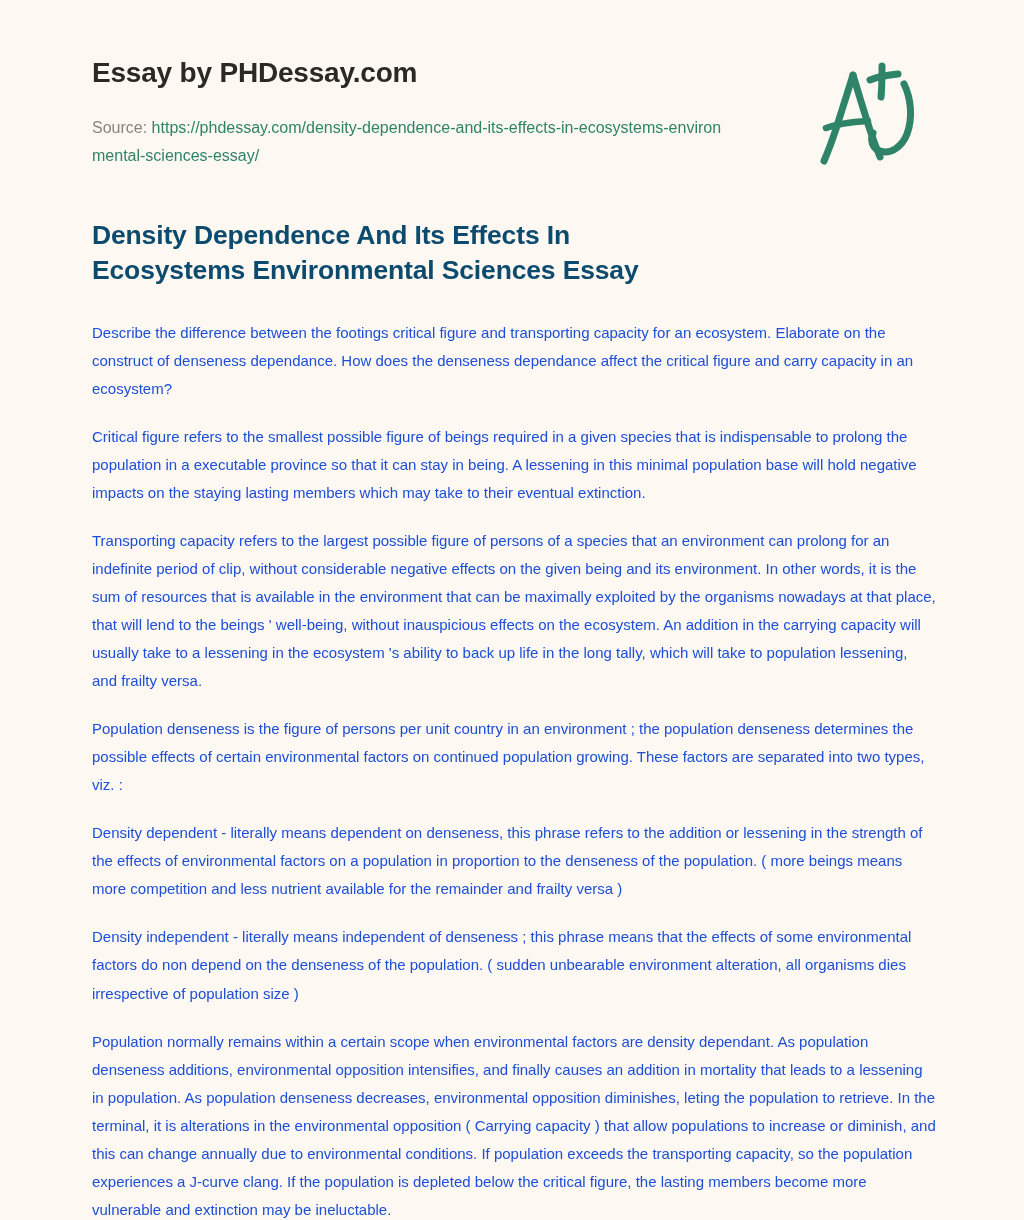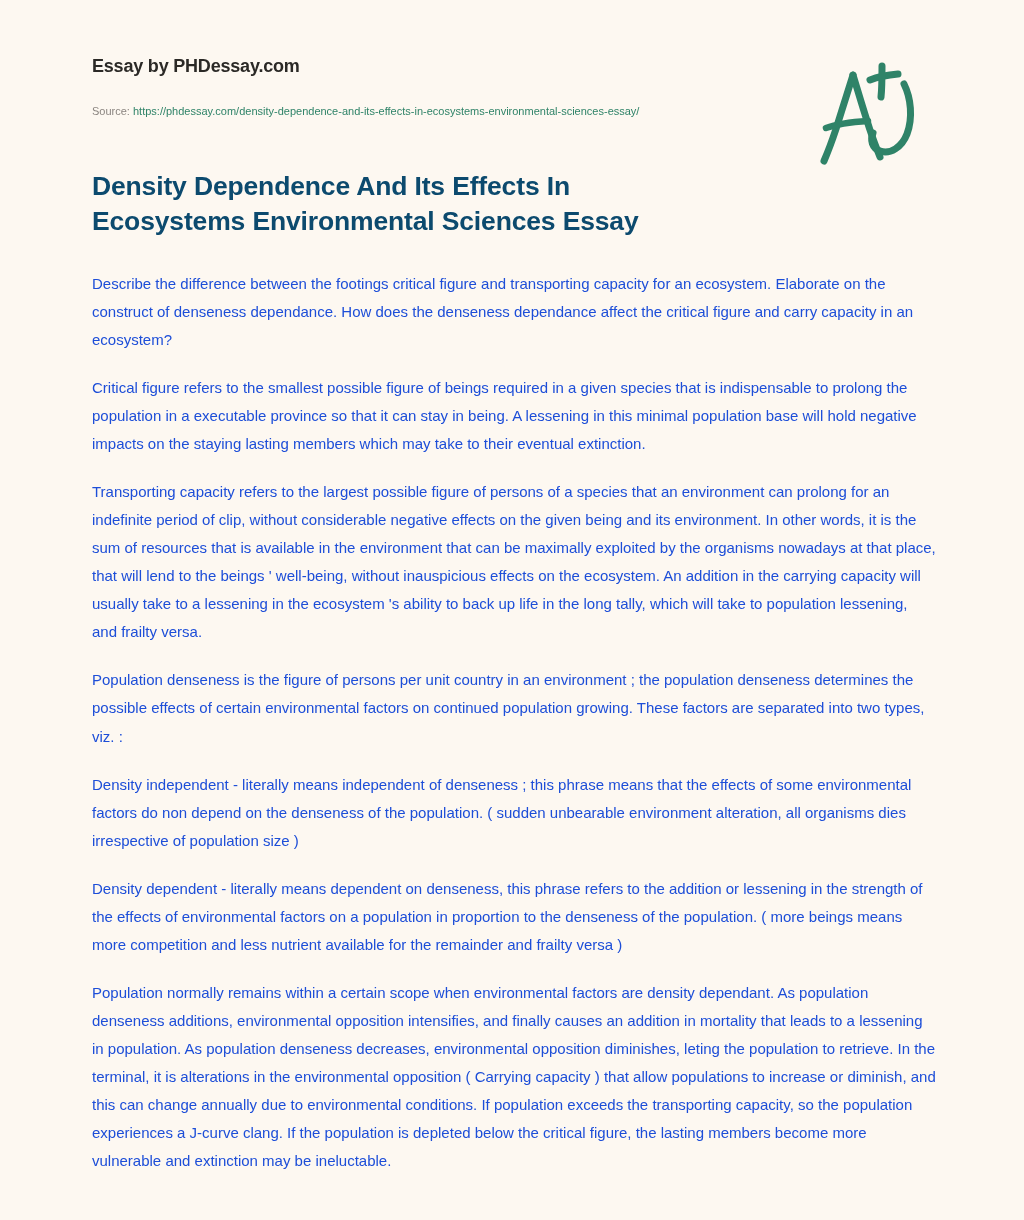--- a/index.html
+++ b/index.html
@@ -26,31 +26,31 @@
     padding: 0;
   }
 
   
   .header {
     position: relative;
     padding: 56px 88px 0 92px;
   }
 
   .brand-line {
-    font-size: 18px;
+    font-size: 28px;
     font-weight: bold;
     letter-spacing: -0.2px;
     color: #2b2926;
     line-height: 1.2;
     font-family: "Liberation Sans", sans-serif;
   }
 
   .source-line {
     margin-top: 24px;
-    font-size: 11px;
+    font-size: 16px;
     line-height: 1.75;
     color: #8b8580;
     max-width: 640px;
     word-break: break-word;
   }
 
   .source-label {
     color: #8b8580;
   }
 
@@ -129,19 +129,19 @@
 
   </div>
 
   <h1 class="title">Density Dependence And Its Effects In Ecosystems Environmental Sciences Essay</h1>
 
   <div class="article">
     <p>Describe the difference between the footings critical figure and transporting capacity for an ecosystem. Elaborate on the construct of denseness dependance. How does the denseness dependance affect the critical figure and carry capacity in an ecosystem?</p>
     <p>Critical figure refers to the smallest possible figure of beings required in a given species that is indispensable to prolong the population in a executable province so that it can stay in being. A lessening in this minimal population base will hold negative impacts on the staying lasting members which may take to their eventual extinction.</p>
     <p>Transporting capacity refers to the largest possible figure of persons of a species that an environment can prolong for an indefinite period of clip, without considerable negative effects on the given being and its environment. In other words, it is the sum of resources that is available in the environment that can be maximally exploited by the organisms nowadays at that place, that will lend to the beings ' well-being, without inauspicious effects on the ecosystem. An addition in the carrying capacity will usually take to a lessening in the ecosystem 's ability to back up life in the long tally, which will take to population lessening, and frailty versa.</p>
     <p>Population denseness is the figure of persons per unit country in an environment ; the population denseness determines the possible effects of certain environmental factors on continued population growing. These factors are separated into two types, viz. :</p>
+    <p>Density dependent - literally means dependent on denseness, this phrase refers to the addition or lessening in the strength of the effects of environmental factors on a population in proportion to the denseness of the population. ( more beings means more competition and less nutrient available for the remainder and frailty versa )</p>
     <p>Density independent - literally means independent of denseness ; this phrase means that the effects of some environmental factors do non depend on the denseness of the population. ( sudden unbearable environment alteration, all organisms dies irrespective of population size )</p>
-    <p>Density dependent - literally means dependent on denseness, this phrase refers to the addition or lessening in the strength of the effects of environmental factors on a population in proportion to the denseness of the population. ( more beings means more competition and less nutrient available for the remainder and frailty versa )</p>
     <p>Population normally remains within a certain scope when environmental factors are density dependant. As population denseness additions, environmental opposition intensifies, and finally causes an addition in mortality that leads to a lessening in population. As population denseness decreases, environmental opposition diminishes, leting the population to retrieve. In the terminal, it is alterations in the environmental opposition ( Carrying capacity ) that allow populations to increase or diminish, and this can change annually due to environmental conditions. If population exceeds the transporting capacity, so the population experiences a J-curve clang. If the population is depleted below the critical figure, the lasting members become more vulnerable and extinction may be ineluctable.</p>
 
   </div>
 
 </div>
 
 </body></html>

